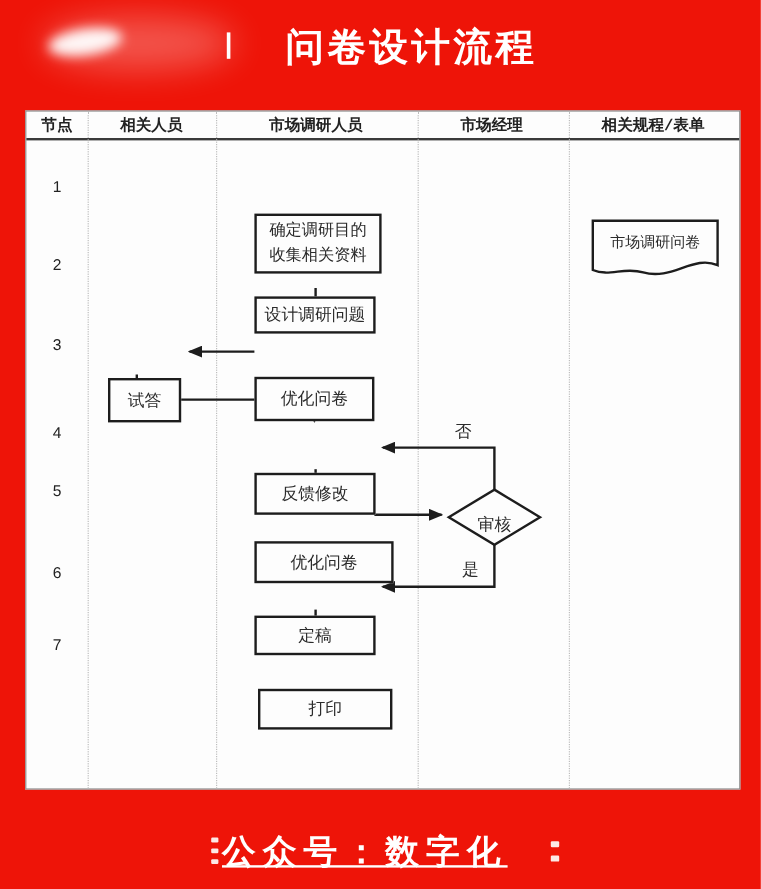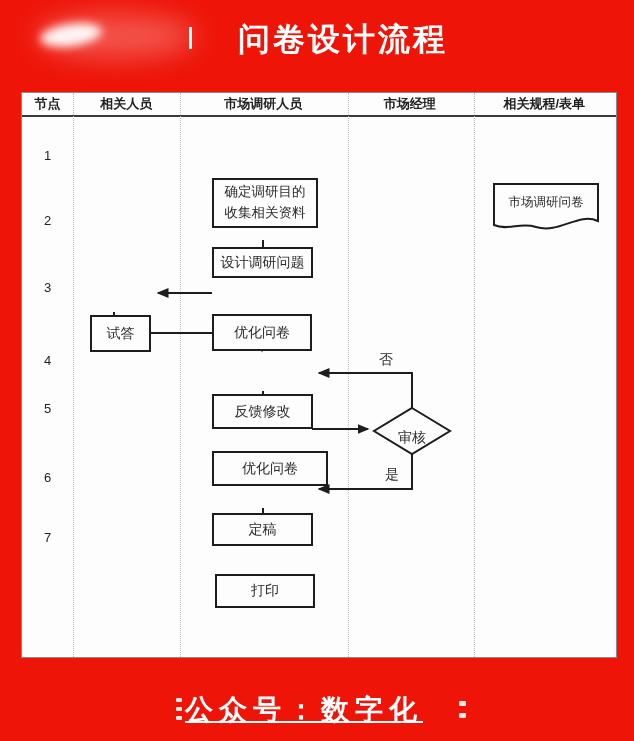--- a/index.html
+++ b/index.html
@@ -19,21 +19,21 @@
   .page-title{
     position:absolute;left:193px;top:18px;
     font-size:32px;font-weight:bold;color:#ffffff;letter-spacing:3px;white-space:nowrap;margin-left:45px;
   }
   
   .sheet{
     position:absolute;left:21px;top:92px;width:596px;height:566px;
     background:#fdfdfd;border:1px solid #8a8a8a;
   }
   .hrow{position:absolute;left:0;top:0;width:100%;height:24px;display:flex;
-    border-bottom:2px solid #3a3a3a;}
+    border-bottom:2px solid #3a3a3a;font-family:Liberation Mono, monospace;}
   .hcell{display:flex;align-items:center;justify-content:center;
     font-size:13px;font-weight:bold;color:#222;white-space:nowrap;}
   .sep{position:absolute;top:0;bottom:0;width:0;border-left:1px dotted #bdbdbd;z-index:1;}
   .num{position:absolute;left:0;width:51px;text-align:center;font-size:13px;color:#222;z-index:2;}
   .flow-svg{position:absolute;left:0;top:0;z-index:3;}
   .box{
     position:absolute;z-index:4;background:#fdfdfd;border:2px solid #1d1d1d;
     display:flex;flex-direction:column;align-items:center;justify-content:center;
     font-size:14px;color:#2b2b2b;text-align:center;line-height:1.55;white-space:nowrap;margin-top:40px;
   }
@@ -103,21 +103,21 @@
   <div class="box" style="left:190px;top:45px;width:106px;height:50px;font-size:13.5px">
     <span>确定调研目的</span>
     <span>收集相关资料</span>
   </div>
   <div class="box" style="left:190px;top:114px;width:101px;height:31px">设计调研问题</div>
   <div class="box" style="left:190px;top:181px;width:100px;height:37px">优化问卷</div>
   <div class="box" style="left:68px;top:182px;width:61px;height:37px">试答</div>
   <div class="box" style="left:190px;top:261px;width:101px;height:35px">反馈修改</div>
   <div class="box" style="left:190px;top:318px;width:116px;height:35px">优化问卷</div>
   <div class="box" style="left:190px;top:380px;width:101px;height:33px">定稿</div>
-  <div class="box" style="left:193px;top:441px;width:100px;height:34px">打印</div>
+  <div class="box" style="left:193px;top:441px;width:112px;height:34px">打印</div>
 
   <div class="lbl" style="left:352px;top:322px;width:76px;height:46px">审核</div>
   <div class="lbl" style="left:349px;top:258px;width:30px;height:18px">否</div>
   <div class="lbl" style="left:355px;top:373px;width:30px;height:18px">是</div>
   <div class="lbl" style="left:472px;top:93px;width:104px;height:32px;font-size:12.5px">市场调研问卷</div>
 </section>
 
 <div class="remnant-l"></div>
 <div class="footer-text">公众号：数字化</div>
 <div class="remnant-r"></div>

